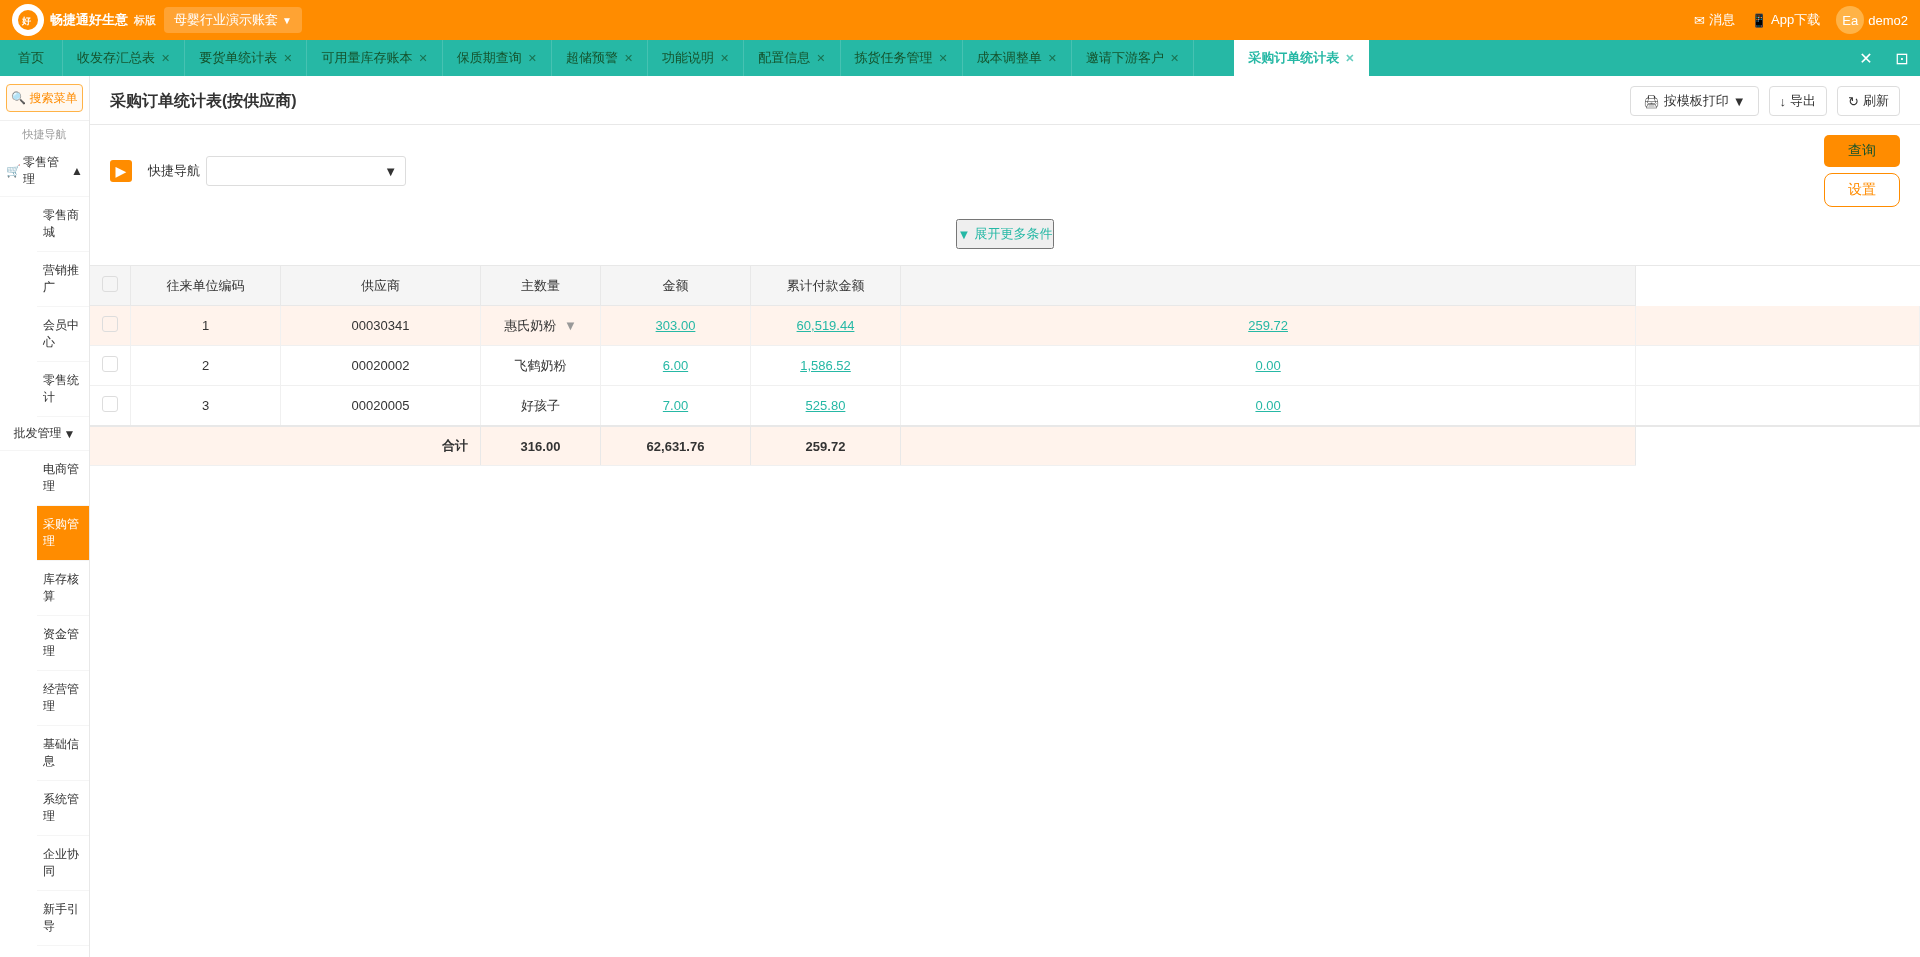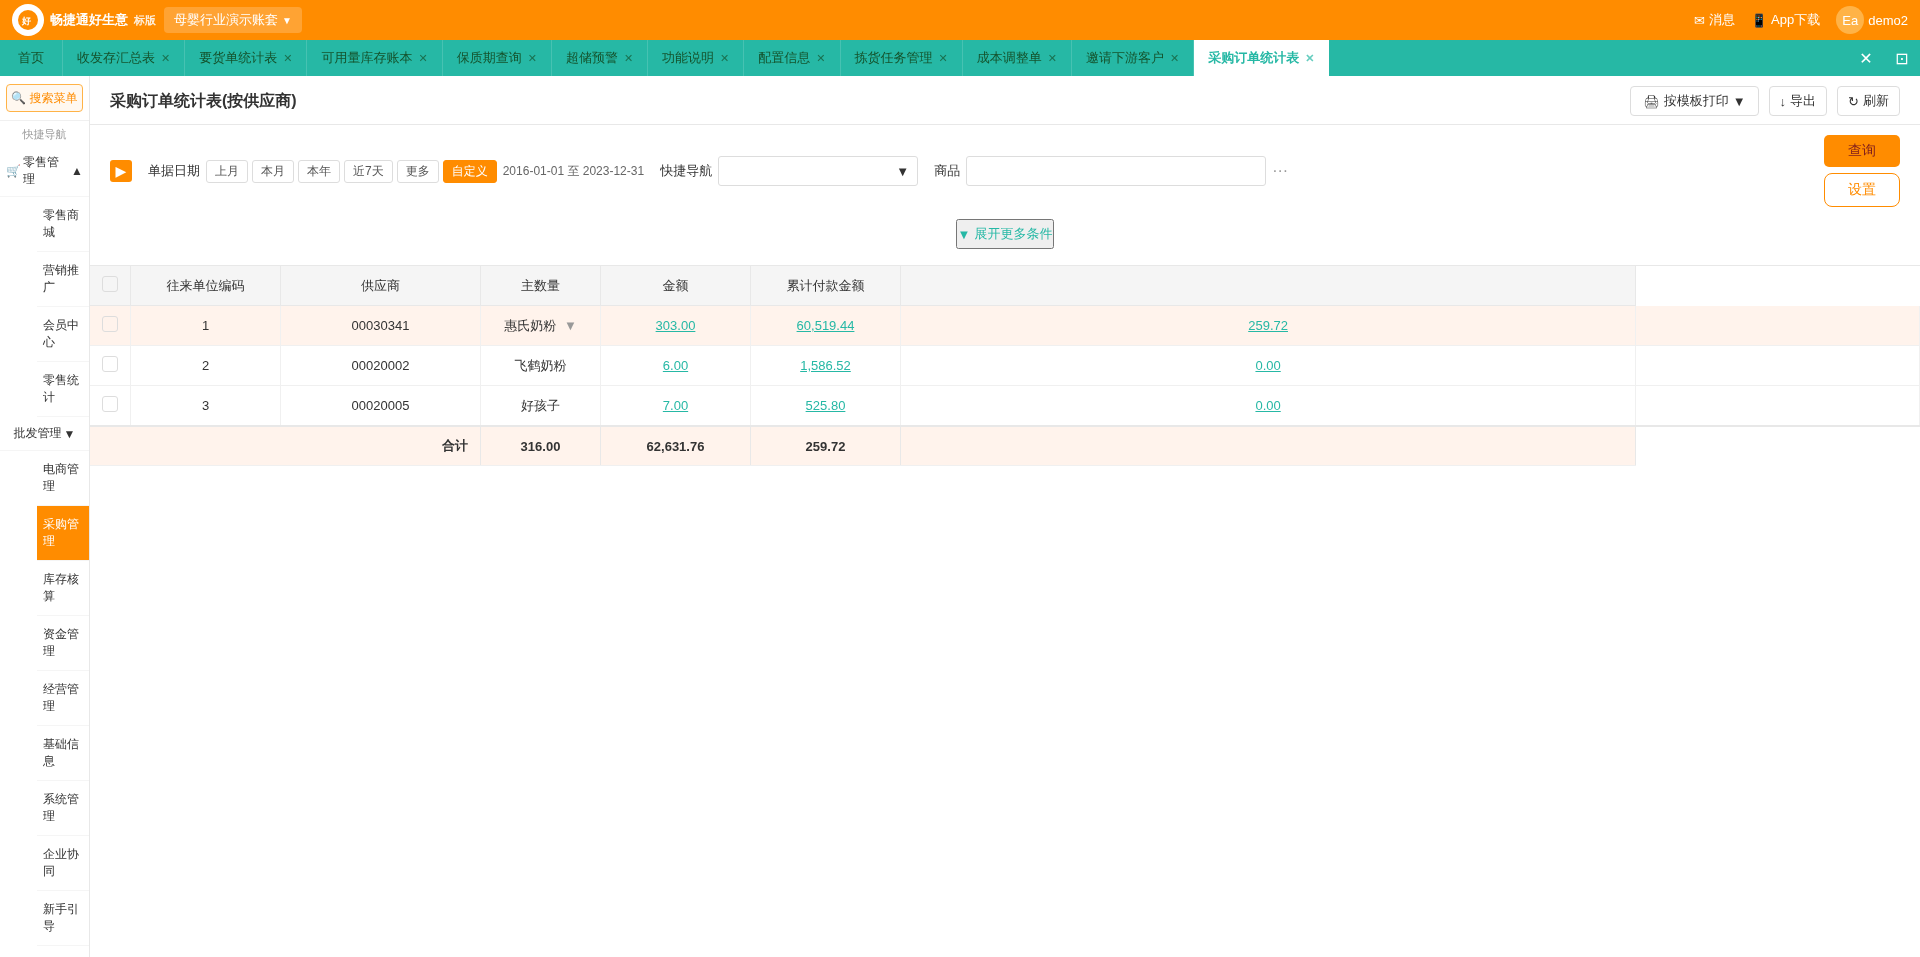--- a/index.html
+++ b/index.html
@@ -12,21 +12,21 @@
     .logo-icon { width: 32px; height: 32px; background: white; border-radius: 50%; display: flex; align-items: center; justify-content: center; }
     .logo-icon svg { width: 24px; height: 24px; }
     .workspace-selector { display: flex; align-items: center; gap: 4px; background: rgba(255,255,255,0.2); border-radius: 4px; padding: 4px 10px; color: white; font-size: 13px; cursor: pointer; }
     .top-bar-right { display: flex; align-items: center; gap: 16px; color: white; font-size: 13px; }
     .top-right-item { display: flex; align-items: center; gap: 4px; cursor: pointer; }
     .avatar { width: 28px; height: 28px; border-radius: 50%; background: #ffb347; display: flex; align-items: center; justify-content: center; color: white; font-size: 13px; }
 
     
     .nav-tabs { height: 36px; background: #26b8a5; display: flex; align-items: center; flex-shrink: 0; overflow: hidden; }
     .nav-tab { height: 36px; display: flex; align-items: center; padding: 0 14px; color: #14532d; font-size: 13px; cursor: pointer; white-space: nowrap; border-right: 1px solid rgba(255,255,255,0.15); position: relative; }
-    .nav-tab.active { background: white; color: #26b8a5; font-weight: bold; }
+    .nav-tab.active { background: white; color: #26b8a5; font-weight: bold; margin-left: 40px; }
     .nav-tab .close-btn { margin-left: 6px; opacity: 0.7; font-size: 11px; }
     .nav-tab-home { padding: 0 18px; font-weight: 500; }
     .nav-end { margin-left: auto; display: flex; align-items: center; }
     .nav-end-btn { width: 36px; height: 36px; display: flex; align-items: center; justify-content: center; color: white; cursor: pointer; font-size: 16px; }
 
     
     .main-layout { display: flex; flex: 1; overflow: hidden; }
 
     
     .sidebar { width: 90px; background: white; border-right: 1px solid #e8e8e8; display: flex; flex-direction: column; flex-shrink: 0; overflow-y: auto; }
@@ -56,21 +56,21 @@
     .filter-toggle { width: 22px; height: 22px; background: #ff8c00; border-radius: 3px; display: flex; align-items: center; justify-content: center; color: white; cursor: pointer; font-size: 14px; flex-shrink: 0; }
     .filter-item { display: flex; align-items: center; gap: 6px; }
     .filter-label { color: #333; font-size: 13px; white-space: nowrap; }
     .filter-date-btns { display: flex; align-items: center; gap: 4px; }
     .date-btn { padding: 2px 8px; border: 1px solid #ddd; border-radius: 3px; background: white; cursor: pointer; font-size: 12px; color: #555; }
     .date-custom { background: #ff8c00; color: white; border: 1px solid #ff8c00; border-radius: 3px; padding: 2px 8px; font-size: 12px; cursor: pointer; }
     .filter-date-range { font-size: 12px; color: #666; }
     .filter-select { height: 30px; border: 1px solid #ddd; border-radius: 3px; padding: 0 8px; font-size: 13px; color: #333; min-width: 200px; background: white; cursor: pointer; display: flex; align-items: center; justify-content: space-between; }
     .filter-input { height: 30px; border: 1px solid #ddd; border-radius: 3px; padding: 0 8px; font-size: 13px; color: #333; min-width: 300px; background: white; }
     .filter-more-btn { display: flex; align-items: center; justify-content: center; gap: 4px; color: #26b8a5; font-size: 13px; cursor: pointer; padding: 4px 0; margin-top: 6px; }
-    .btn-query { background: #ff8c00; color: #7f1d1d; border: none; border-radius: 5px; padding: 7px 24px; font-size: 14px; cursor: pointer; font-weight: 500; }
+    .btn-query { background: #ff8c00; color: #14532d; border: none; border-radius: 5px; padding: 7px 24px; font-size: 14px; cursor: pointer; font-weight: 500; }
     .btn-settings { background: white; color: #ff8c00; border: 1px solid #ff8c00; border-radius: 8px; padding: 7px 16px; font-size: 14px; cursor: pointer; }
     .filter-actions { display: flex; flex-direction: column; gap: 6px; margin-left: auto; }
 
     
     .table-container { flex: 1; overflow: auto; background: white; margin: 0; }
     .data-table { width: 100%; border-collapse: collapse; }
     .data-table th { background: #f5f5f5; padding: 10px 12px; text-align: center; font-size: 13px; font-weight: 500; color: #333; border-bottom: 1px solid #e8e8e8; border-right: 1px solid #e8e8e8; white-space: nowrap; }
     .data-table td { padding: 10px 12px; text-align: center; font-size: 13px; color: #333; border-bottom: 1px solid #f0f0f0; border-right: 1px solid #f0f0f0; }
     .data-table tr:nth-child(1) td { background: #fff3ec; }
     .col-check { width: 40px; }
@@ -273,42 +273,25 @@
           <span>↻</span>
           <span>刷新</span>
         </button>
       </div>
     </div>
 
     <div class="filter-area">
       <div class="filter-row">
         <div class="filter-toggle">▶</div>
         <div class="filter-item">
-          <span class="filter-label">单据日期</span>
-          <div class="filter-date-btns">
-            <button class="date-btn">上月</button>
-            <button class="date-btn">本月</button>
-            <button class="date-btn">本年</button>
-            <button class="date-btn">近7天</button>
-            <button class="date-btn">更多</button>
-            <button class="date-custom">自定义</button>
-          </div>
-          <span class="filter-date-range">2016-01-01 至 2023-12-31</span>
-        </div>
-        <div class="filter-item">
           <span class="filter-label">快捷导航</span>
           <div class="filter-select">
             <span></span>
             <span>▼</span>
           </div>
-        </div>
-        <div class="filter-item">
-          <span class="filter-label">商品</span>
-          <input class="filter-input" type="text" value="" style="">
-          <span style="color:#999;cursor:pointer;font-size:16px;">···</span>
         </div>
         <div class="filter-actions">
           <button class="btn-query">查询</button>
           <button class="btn-settings">设置</button>
         </div>
       </div>
       <div class="expand-more-row">
         <button class="filter-more-btn">
           <span>▼</span>
           <span>展开更多条件</span>

